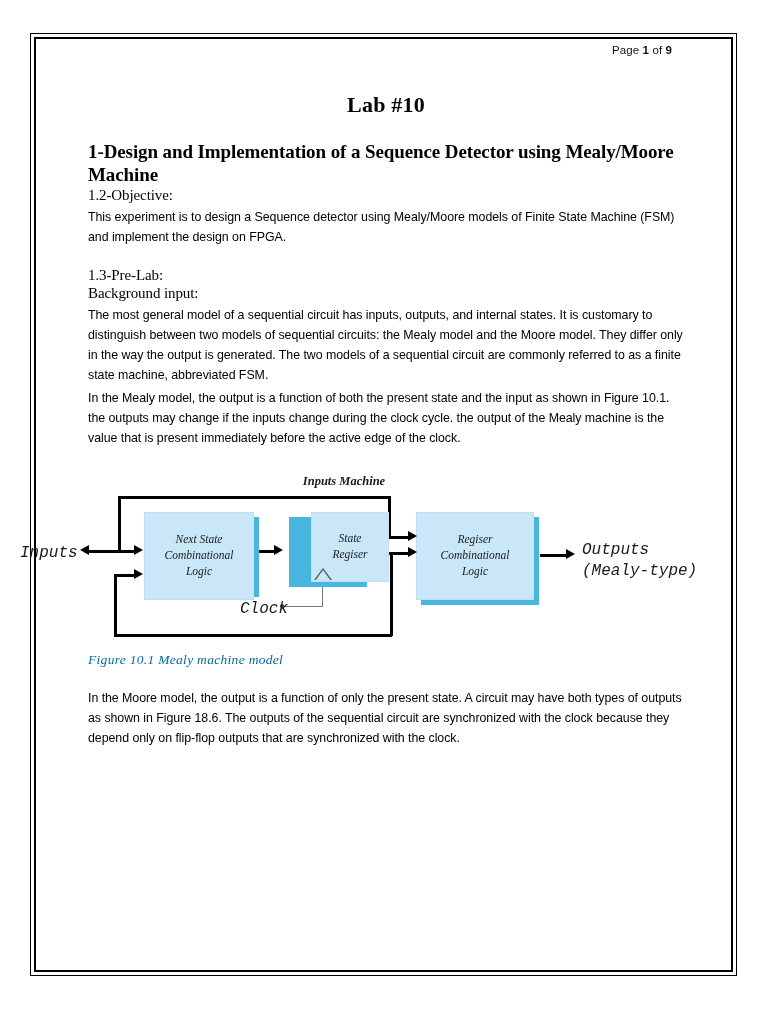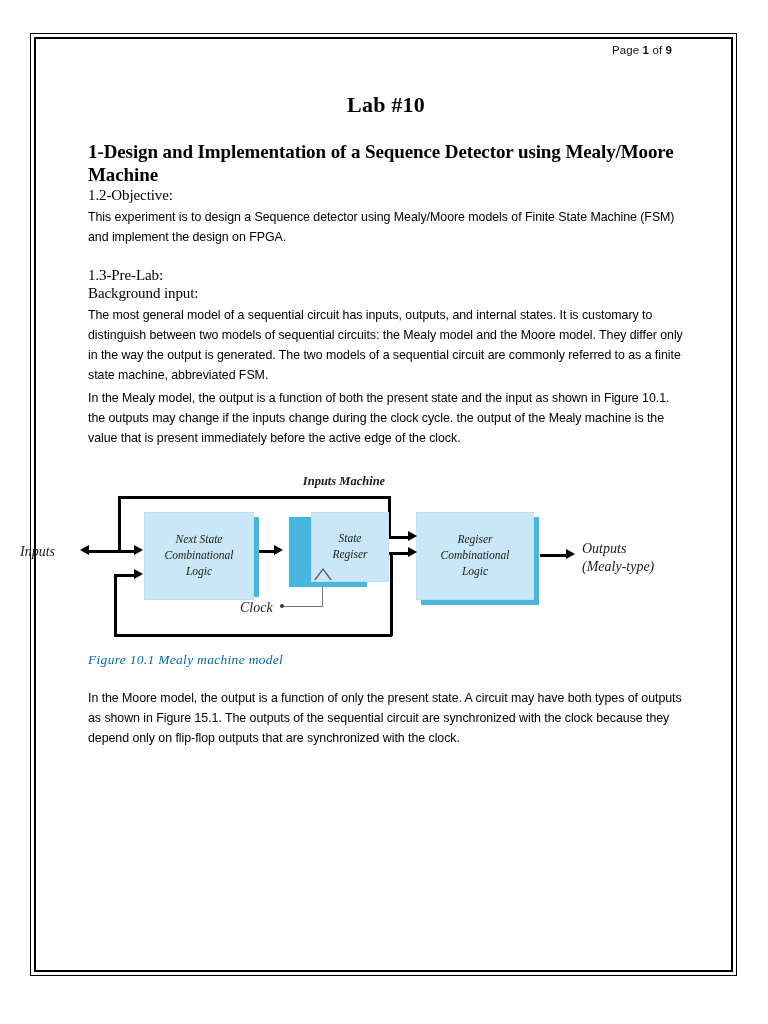--- a/index.html
+++ b/index.html
@@ -209,23 +209,23 @@
   .clk-dot {
     position: absolute;
     width: 4px; height: 4px;
     border-radius: 50%;
     background: #333333;
     z-index: 6;
   }
 
   .fig-label {
     position: absolute;
-    font-family: Liberation Serif, serif;
+    font-family: Liberation Mono, monospace;
     font-style: italic;
-    font-size: 14px;
+    font-size: 16px;
     color: #1a1a1a;
     line-height: 1.3;
     white-space: nowrap;
     z-index: 6;
   }
 </style>
 </head>
 <body>
 
 <div class="page-sheet">
@@ -320,16 +320,16 @@
         <div class="fig-label" style="left:494px; top:66px;">
           <div>Outputs</div>
           <div>(Mealy-type)</div>
         </div>
 
       </div>
 
       <div class="fig-caption">Figure 10.1 Mealy machine model</div>
     </div>
 
-    <p class="body-text gap">In the Moore model, the output is a function of only the present state. A circuit may have both types of outputs as shown in Figure 15.1. The outputs of the sequential circuit are synchronized with the clock because they depend only on flip-flop outputs that are synchronized with the clock.</p>
+    <p class="body-text gap">In the Moore model, the output is a function of only the present state. A circuit may have both types of outputs as shown in Figure 18.6. The outputs of the sequential circuit are synchronized with the clock because they depend only on flip-flop outputs that are synchronized with the clock.</p>
 
   </div>
 </div>
 
 </body></html>

